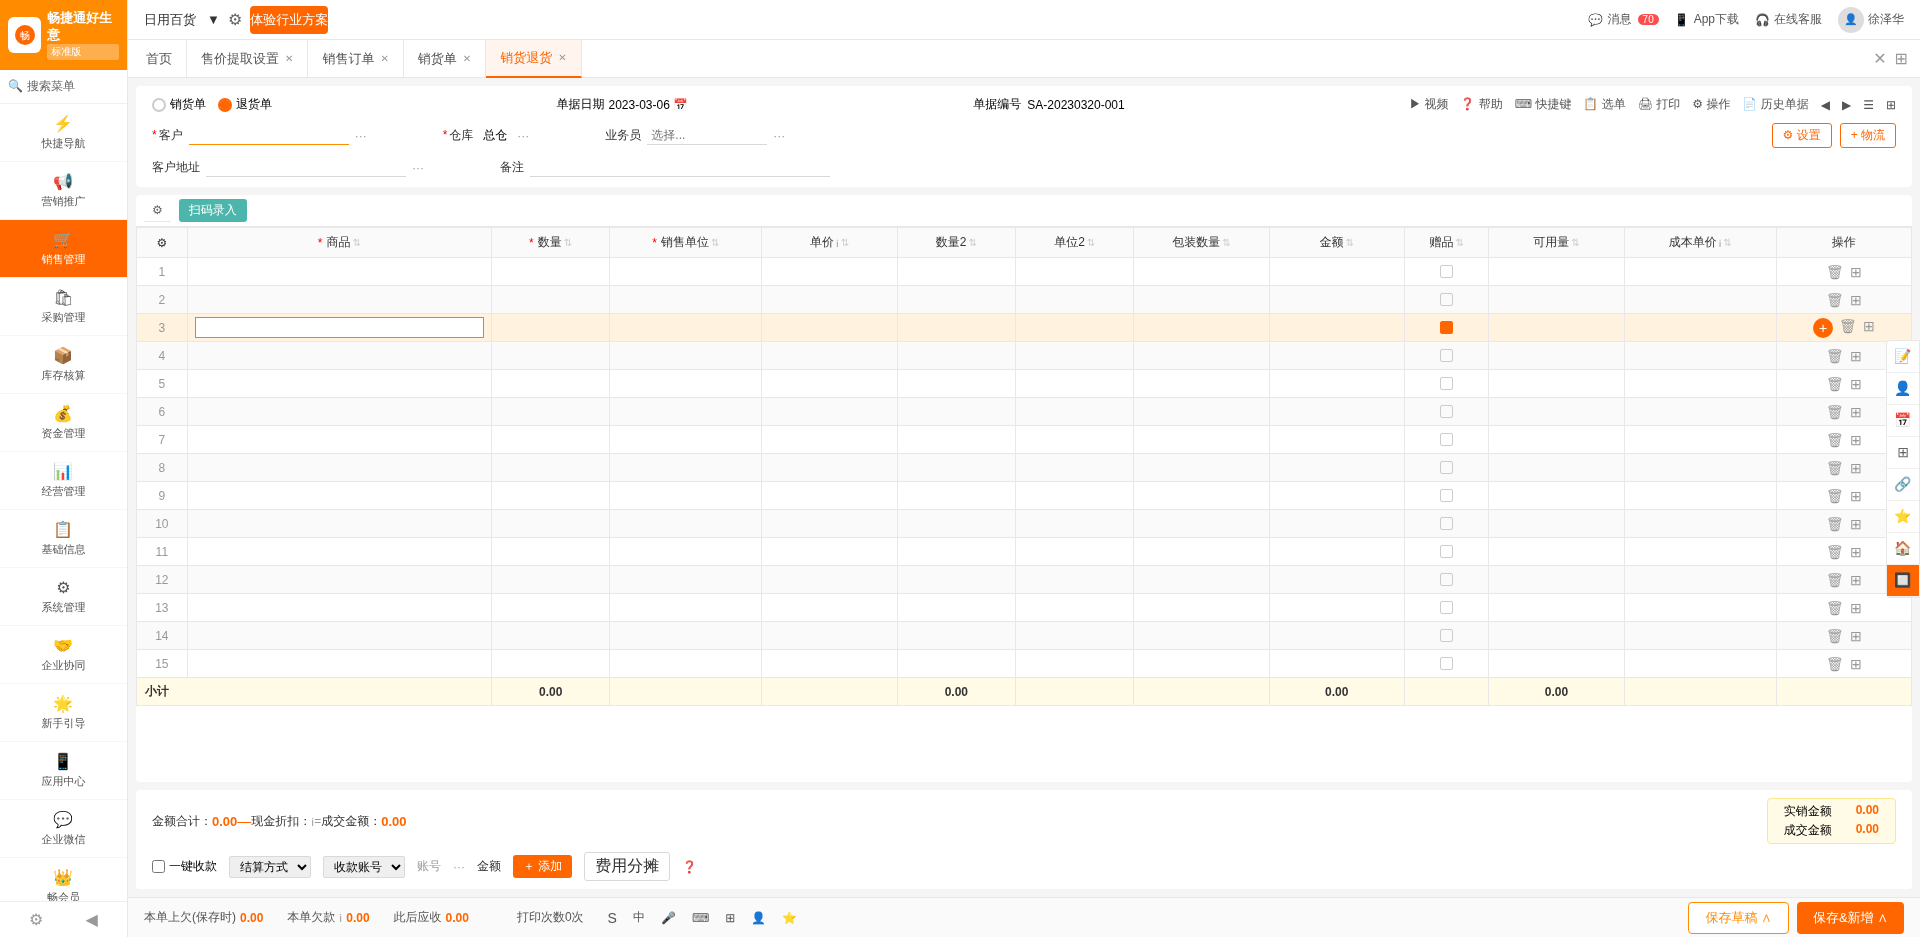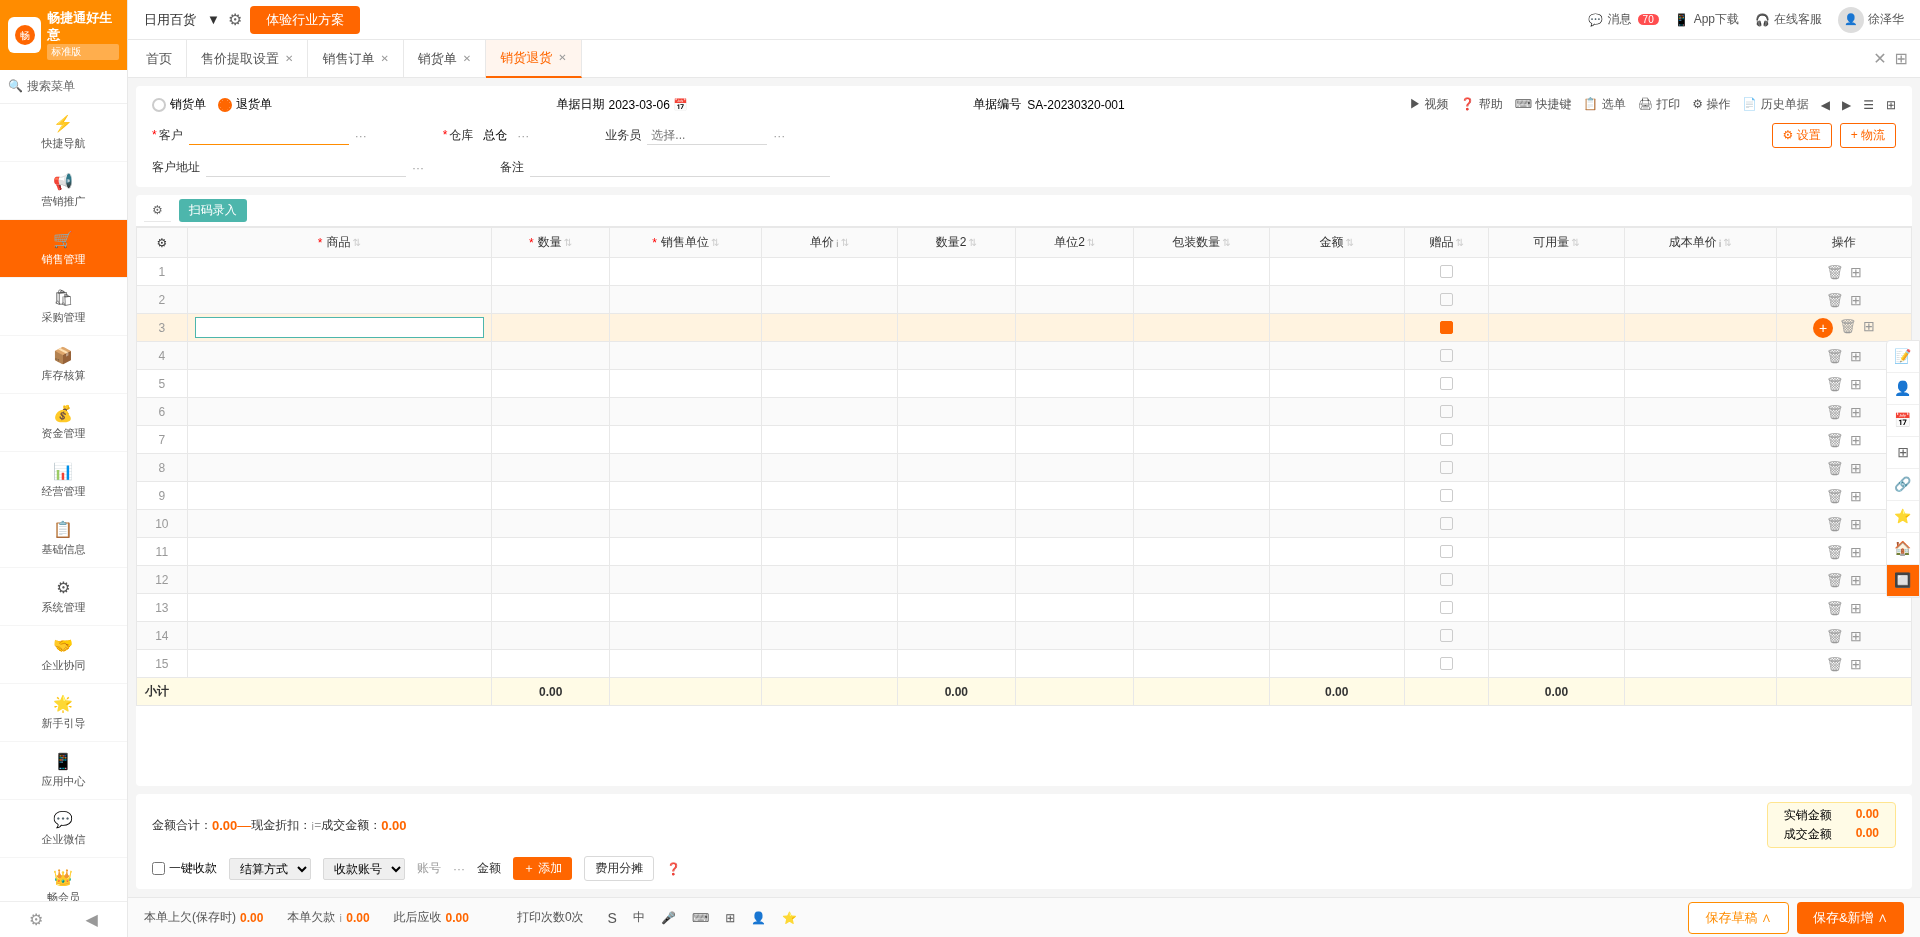--- a/index.html
+++ b/index.html
@@ -21,21 +21,21 @@
     .sidebar-bottom-btn { cursor: pointer; color: #999; font-size: 16px; }
 
     
     .main { flex: 1; display: flex; flex-direction: column; overflow: hidden; }
 
     
     .top-header { height: 40px; background: #fff; display: flex; align-items: center; justify-content: space-between; padding: 0 16px; border-bottom: 1px solid #e8e8e8; flex-shrink: 0; }
     .top-header-left { display: flex; align-items: center; gap: 8px; }
     .header-select { display: flex; align-items: center; gap: 11px; font-size: 13px; color: #333; cursor: pointer; }
     .header-gear { cursor: pointer; color: #666; font-size: 16px; }
-    .btn-experience { background: #ff6600; color: #fff; border: none; padding: 5px 16px; border-radius: 4px; cursor: pointer; font-size: 13px; }
+    .btn-experience { background: #ff6600; color: #fff; border: none; padding: 5px 0; border-radius: 4px; cursor: pointer; font-size: 13px; }
     .top-header-right { display: flex; align-items: center; gap: 16px; font-size: 12px; color: #555; }
     .header-right-item { display: flex; align-items: center; gap: 4px; cursor: pointer; }
     .badge { background: #ff4d4f; color: #fff; border-radius: 10px; padding: 0 5px; font-size: 10px; margin-left: 2px; }
     .avatar { width: 26px; height: 26px; border-radius: 50%; background: #ddd; display: flex; align-items: center; justify-content: center; font-size: 11px; color: #666; }
 
     
     .tab-bar { height: 38px; background: #fff; display: flex; align-items: center; border-bottom: 1px solid #e8e8e8; flex-shrink: 0; padding: 0 4px; }
     .tab-item { display: flex; align-items: center; padding: 0 14px; height: 38px; cursor: pointer; font-size: 13px; color: #555; border-right: 1px solid #e8e8e8; gap: 6px; white-space: nowrap; }
     .tab-item.active { color: #ff6600; background: #fff5ee; border-bottom: 2px solid #ff6600; }
     .tab-item .close-icon { font-size: 10px; color: #999; }
@@ -97,21 +97,21 @@
     .total-label { font-size: 12px; color: #333; }
     .total-value { color: #ff6600; font-size: 13px; font-weight: bold; }
     .minus-icon { color: #ff6600; font-size: 14px; }
     .equals-icon { color: #999; }
     .deal-label { font-size: 12px; color: #333; }
     .deal-value { color: #ff6600; font-size: 13px; font-weight: bold; }
     .bottom-row2 { display: flex; align-items: center; gap: 12px; }
     .checkbox-label { display: flex; align-items: center; gap: 4px; font-size: 12px; }
     .select-mini { border: 1px solid #d9d9d9; padding: 2px 6px; font-size: 12px; border-radius: 2px; }
     .btn-add { background: #ff6600; color: #fff; border: none; padding: 3px 10px; border-radius: 3px; cursor: pointer; font-size: 12px; }
-    .btn-feiyong { background: #fff; color: #333; border: 1px solid #d9d9d9; padding: 3px 10px; border-radius: 3px; cursor: pointer; font-size: 12px; }
+    .btn-feiyong { background: #fff; color: #333; border: 1px solid #d9d9d9; padding: 3px 10px; border-radius: 3px; cursor: pointer; font-size: 16px; }
 
     
     .status-bar { height: 40px; background: #fafafa; border-top: 1px solid #e8e8e8; display: flex; align-items: center; padding: 0 16px; gap: 24px; flex-shrink: 0; font-size: 12px; color: #555; }
     .status-item { display: flex; align-items: center; gap: 4px; }
     .summary-row { display: flex; justify-content: space-between; gap: 24px; }
     .btn-save-draft { background: #fff; border: 1px solid #ff8c00; color: #ff8c00; padding: 6px 16px; border-radius: 4px; cursor: pointer; font-size: 13px; }
     .btn-save-new { background: #ff6600; color: #fff; border: none; padding: 6px 16px; border-radius: 4px; cursor: pointer; font-size: 13px; }
 
     
     .right-quick { position: fixed; right: 0; top: 50%; transform: translateY(-50%); display: flex; flex-direction: column; background: #fff; border: 1px solid #e8e8e8; border-radius: 4px 0 0 4px; }

